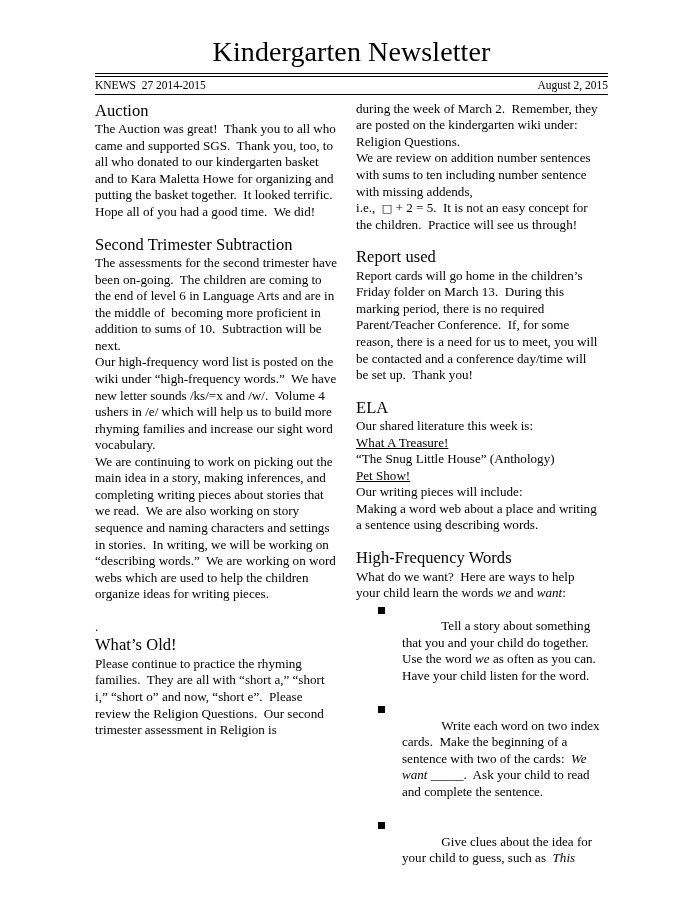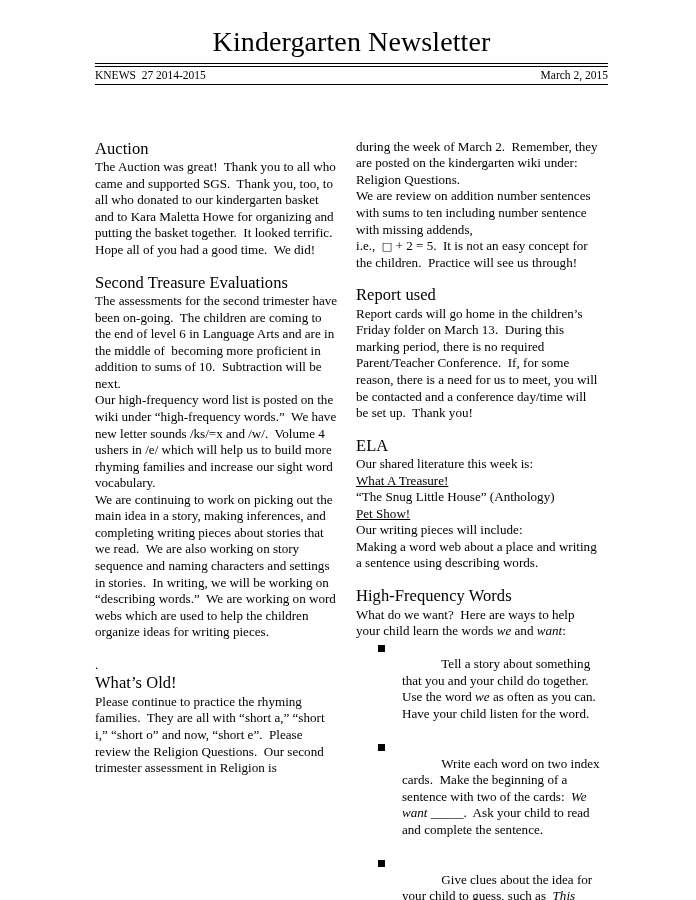--- a/index.html
+++ b/index.html
@@ -12,21 +12,21 @@
     height: 900px;
     font-family: "Liberation Serif", "DejaVu Serif", serif;
     color: #000000;
     -webkit-font-smoothing: antialiased;
   }
   .page {
     position: relative;
     width: 696px;
     height: 900px;
     box-sizing: border-box;
-    padding: 26px 88px 0 95px;
+    padding: 36px 88px 0 95px;
   }
 
   
   .masthead-title {
     font-size: 28px;
     line-height: 1.12;
     text-align: center;
     font-weight: normal;
     margin: 0 0 6px 0;
     letter-spacing: 0.1px;
@@ -55,21 +55,20 @@
 
   
   .columns {
     display: flex;
     gap: 16px;
     align-items: flex-start;
   }
   .col {
     width: 245px;
     flex: 0 0 245px;
-    margin-top: 48px;
   }
   h2.section {
     font-size: 16.5px;
     font-weight: normal;
     line-height: 1.18;
     margin: 0 0 1px 0;
     letter-spacing: 0.05px;
   }
   .gap-before { margin-top: 14px; }
   p.body {
@@ -122,37 +121,37 @@
 
 <div class="page">
 
   <div>
     <h1 class="masthead-title">Kindergarten Newsletter</h1>
 
     <div class="masthead-rule-top"></div>
 
     <div class="masthead-bar">
       <span class="issue-left">KNEWS  27 2014-2015</span>
-      <span class="issue-right">March 2, 2015</span>
+      <span class="issue-right">August 2, 2015</span>
     </div>
 
     <div class="masthead-rule-bottom"></div>
   </div>
 
   <div class="columns">
 
     <div class="col">
 
       <section>
         <h2 class="section">Auction</h2>
         <p class="body">The Auction was great!  Thank you to all who came and supported SGS.  Thank you, too, to all who donated to our kindergarten basket and to Kara Maletta Howe for organizing and putting the basket together.  It looked terrific.  Hope all of you had a good time.  We did!</p>
       </section>
 
       <section class="gap-before">
-        <h2 class="section">Second Treasure Evaluations</h2>
+        <h2 class="section">Second Trimester Subtraction</h2>
         <p class="body">The assessments for the second trimester have been on-going.  The children are coming to the end of level 6 in Language Arts and are in the middle of  becoming more proficient in addition to sums of 10.  Subtraction will be next.</p>
         <p class="body">Our high-frequency word list is posted on the wiki under “high-frequency words.”  We have new letter sounds /ks/=x and /w/.  Volume 4 ushers in /e/ which will help us to build more rhyming families and increase our sight word vocabulary.</p>
         <p class="body">We are continuing to work on picking out the main idea in a story, making inferences, and completing writing pieces about stories that we read.  We are also working on story sequence and naming characters and settings in stories.  In writing, we will be working on “describing words.”  We are working on word webs which are used to help the children organize ideas for writing pieces.</p>
         <div class="spacer-line"></div>
         <p class="lone-dot">.</p>
       </section>
 
       <section>
         <h2 class="section">What’s Old!</h2>
         <p class="body">Please continue to practice the rhyming families.  They are all with “short a,” “short i,” “short o” and now, “short e”.  Please review the Religion Questions.  Our second trimester assessment in Religion is</p>

